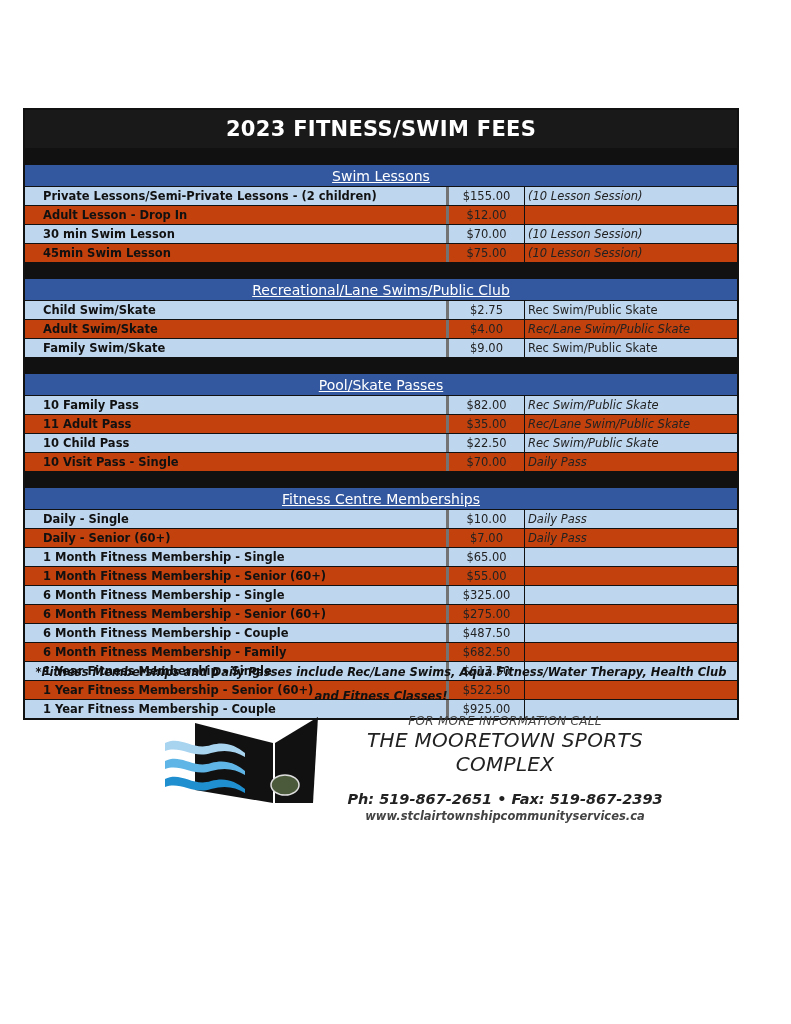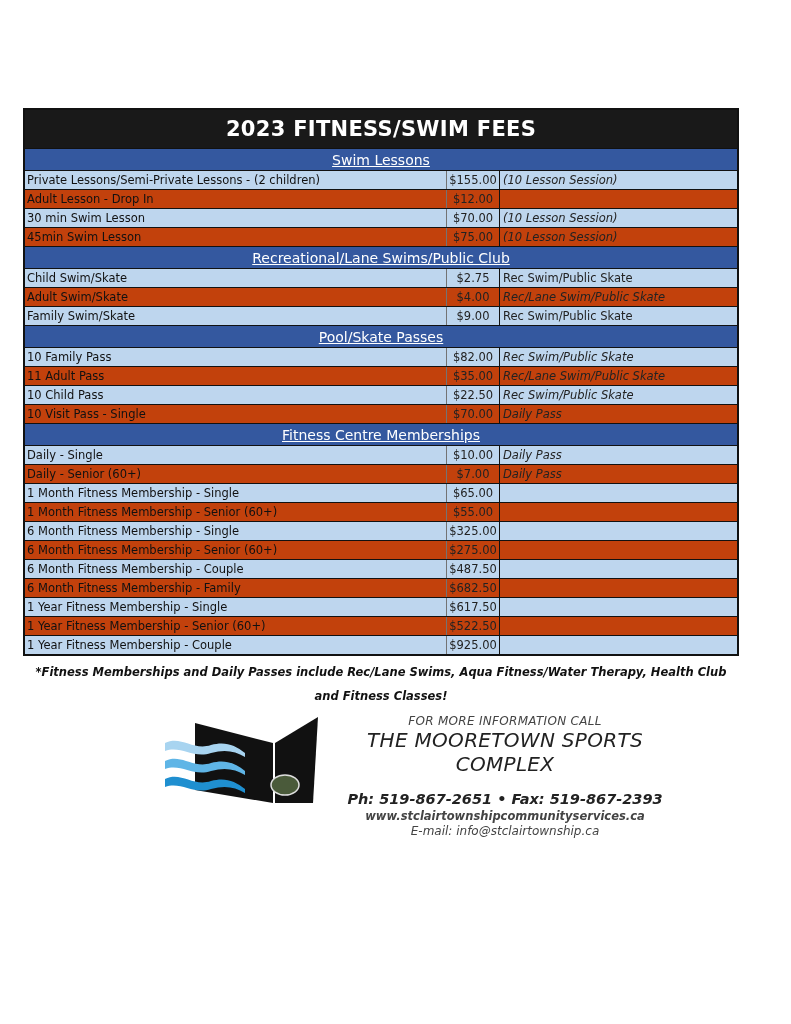--- a/index.html
+++ b/index.html
@@ -1,25 +1,25 @@
 <!DOCTYPE html>
 <html><head>
 <meta charset="utf-8">
 <style>
   html, body { margin: 0; padding: 0; background: #ffffff; }
   body { width: 791px; height: 1024px; position: relative; overflow: hidden; font-family: "DejaVu Sans", sans-serif; }
   .sheet { position: absolute; left: 23px; top: 108px; width: 716px; border: 2px solid #111; box-sizing: border-box; background: #111; text-align: center; }
   .title { height: 38px; background: #191919; color: #ffffff; font-weight: bold; font-size: 21px; display: flex; align-items: center; justify-content: center; letter-spacing: 0.3px; }
-  .section { height: 21px; background: #34589f; color: #ffffff; font-size: 14px; display: flex; align-items: center; justify-content: center; text-decoration: underline; border-top: 1px solid #111; }
+  .section { height: 21px; background: #34589f; color: #ffffff; font-size: 14px; display: flex; align-items: center; justify-content: center; text-decoration: underline; border-top: 1px solid #111; margin-top: 16px; }
   .row { display: flex; height: 18px; border-top: 1px solid #111; font-size: 12px; }
   .row.light { background: #bed6ee; }
   .row.white { background: #c2410c; }
   .cell { display: flex; align-items: center; box-sizing: border-box; white-space: nowrap; overflow: hidden; }
-  .c-desc { width: 421px; padding-left: 2px; font-weight: normal; color: #111; font-size: 11.5px; }
-  .c-price { width: 54px; justify-content: center; border-left: 1px solid #737373; border-right: 1px solid #111; color: #222; font-size: 11.5px; }
+  .c-desc { width: 421px; padding-left: 18px; font-weight: bold; color: #111; font-size: 11.5px; }
+  .c-price { width: 79px; justify-content: center; border-left: 3px solid #737373; border-right: 1px solid #111; color: #222; font-size: 11.5px; }
   .c-note { flex: 1; padding-left: 3px; color: #222; font-size: 11.5px; }
   .c-note.italic { font-style: italic; }
   .footnote { position: absolute; left: 23px; top: 660px; width: 716px; text-align: center; font-style: italic; font-weight: bold; font-size: 11.5px; line-height: 24px; color: #111; }
   .logo { position: absolute; left: 163px; top: 715px; width: 160px; height: 90px; }
   .contact { position: absolute; left: 330px; top: 714px; width: 350px; text-align: center; font-style: italic; color: #333; }
   .contact .l1 { font-size: 12px; color: #444; letter-spacing: 0.3px; }
   .contact .l2 { font-size: 20px; font-weight: normal; color: #222; letter-spacing: 0.3px; margin-top: 0; }
   .contact .l3 { font-size: 14.5px; font-weight: bold; color: #222; margin-top: 15px; }
   .contact .l4 { font-size: 11.5px; color: #444; margin-top: 2px; font-weight: bold; }
   .contact .l5 { font-size: 12px; color: #444; margin-top: 1px; }
@@ -158,14 +158,13 @@
     <path d="M2,46 C18,38 30,54 48,48 C62,44 72,48 82,56 L82,60 C72,54 62,52 48,56 C30,62 18,48 2,54 Z" fill="#5fb5e6"></path>
     <path d="M2,64 C18,56 30,72 48,66 C62,62 72,66 82,74 L82,78 C72,72 62,70 48,74 C30,80 18,66 2,72 Z" fill="#1f8fd0"></path>
   </svg>
 </div>
 
 <div class="contact">
   <div class="l1">FOR MORE INFORMATION CALL</div>
   <div class="l2">THE MOORETOWN SPORTS COMPLEX</div>
   <div class="l3">Ph: 519-867-2651  •  Fax: 519-867-2393</div>
   <div class="l4">www.stclairtownshipcommunityservices.ca</div>
-  <div class="l5">E-mail: info@stclairtownship.ca</div>
 </div>
 
 </body></html>

